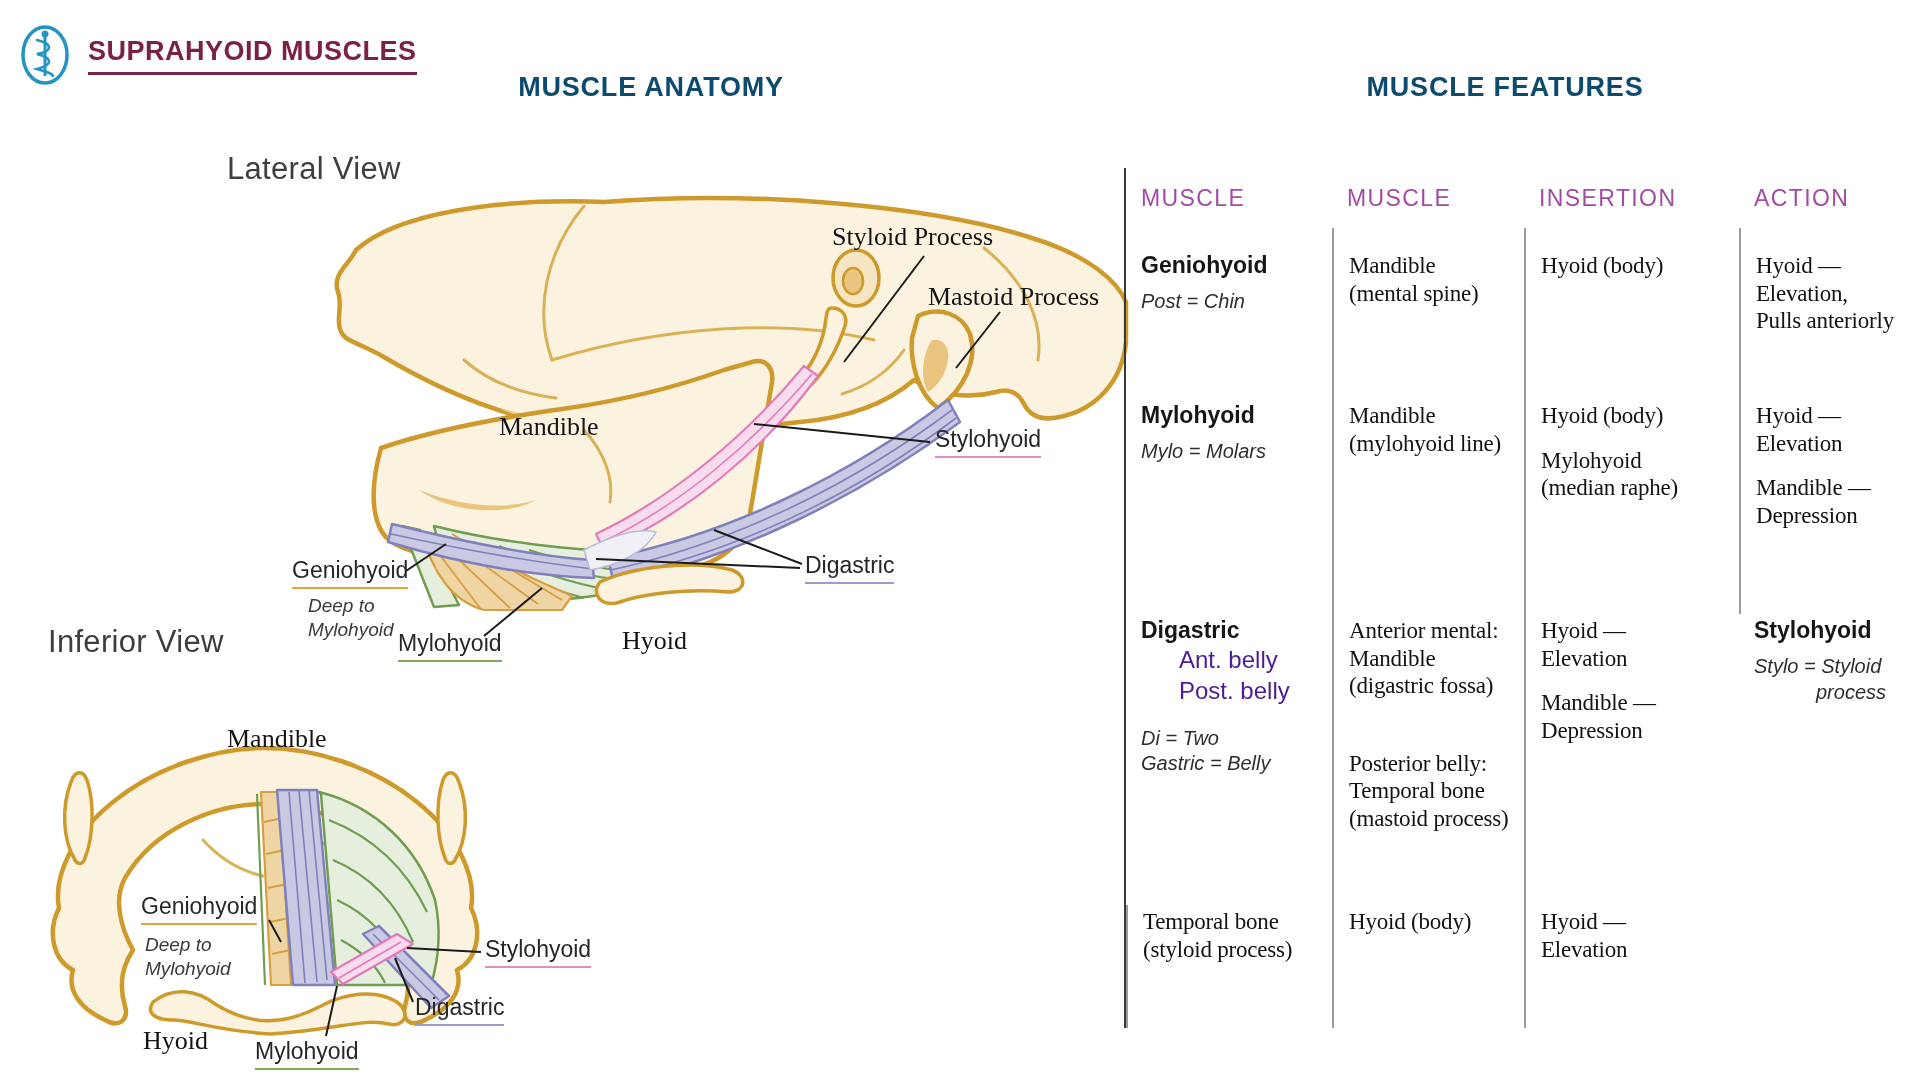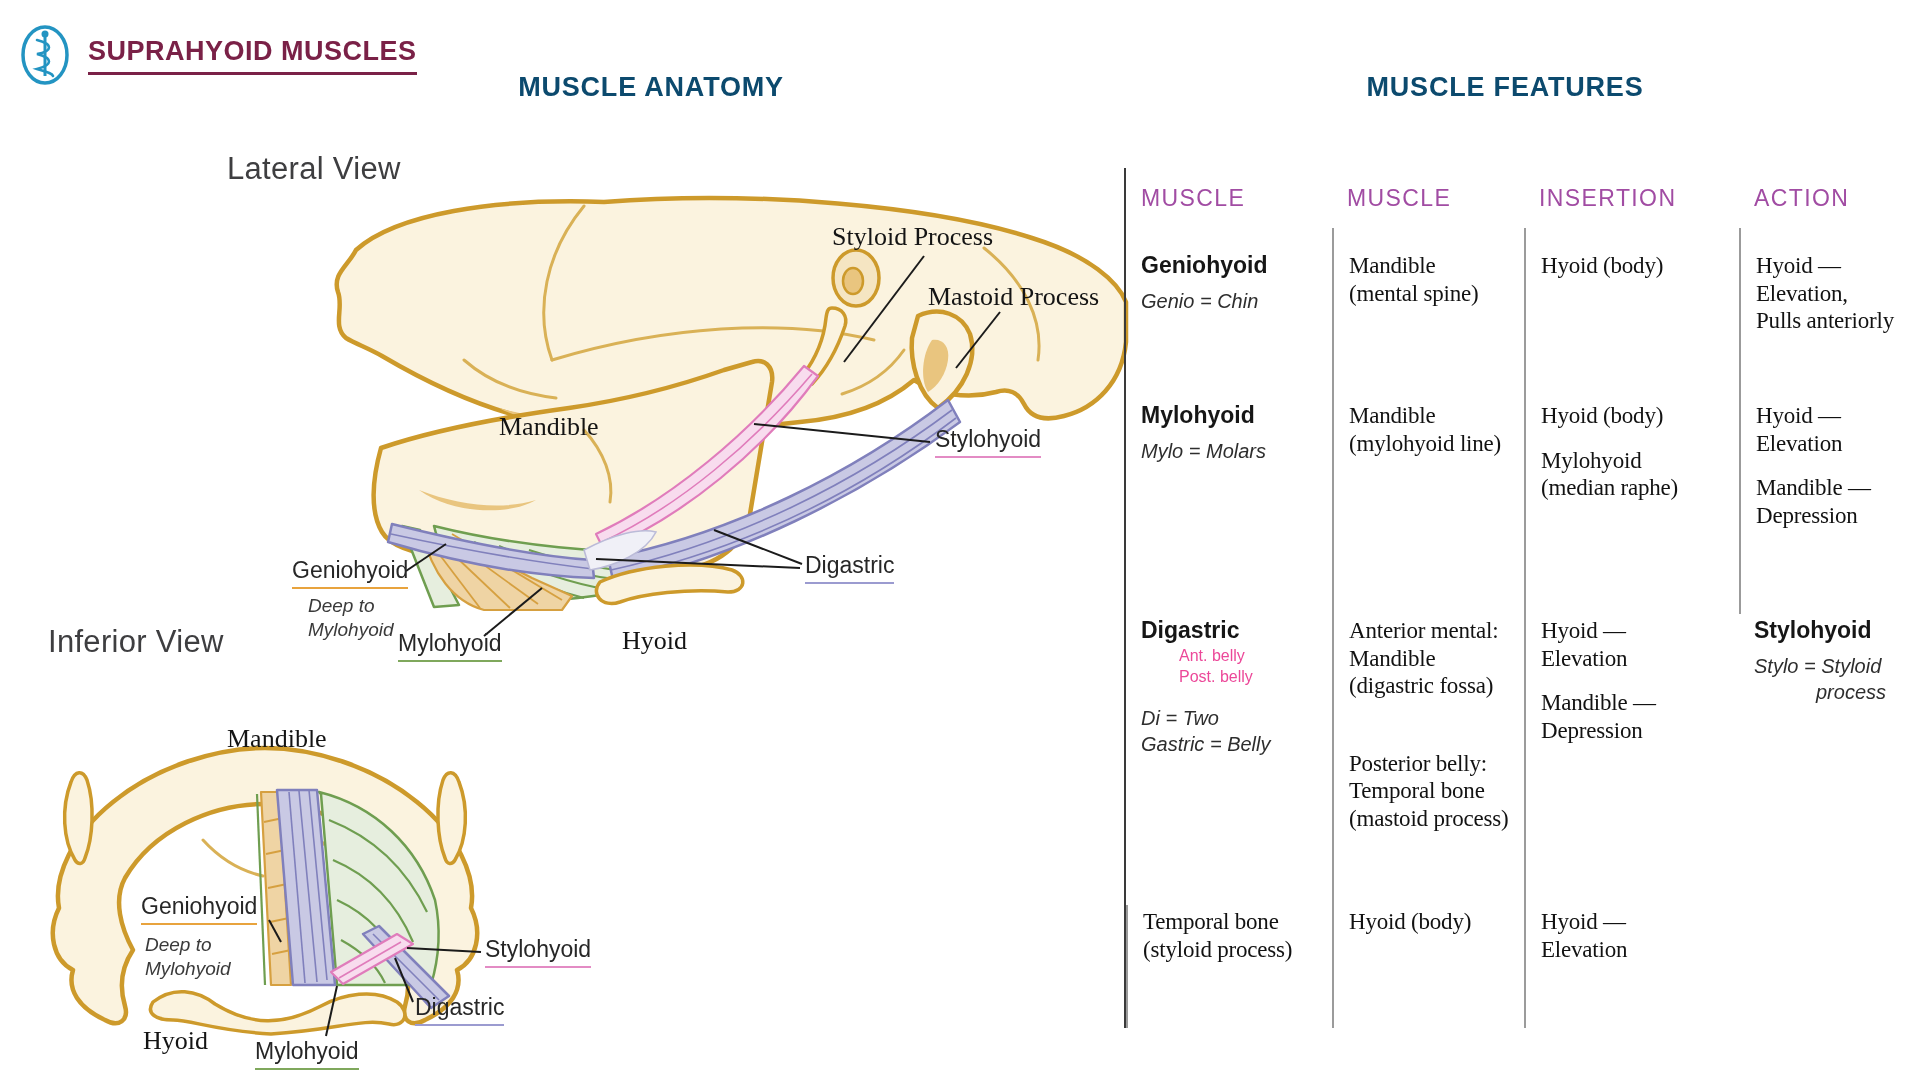--- a/index.html
+++ b/index.html
@@ -63,21 +63,21 @@
     font-size:23px;letter-spacing:1.4px;color:#A14CA3;padding-left:15px;
   }
   .ft-body{display:grid;grid-template-columns:206px 192px 215px 1fr;grid-template-rows:172px 214px 291px 1fr;flex:1;}
   .cell{padding:0 10px 0 15px;}
   .cell.v2,.cell.v3,.cell.v4{border-left:2px solid #9b9b9b;}
   .r1{padding-top:24px;}
   .r2{padding-top:2px;}
   .r3{padding-top:3px;}
   .r4{padding-top:3px;}
   .m-name{font-size:23px;font-weight:700;color:#161616;margin:0 0 10px 0;}
-  .m-sub{font-size:16px;color:#ec4899;margin:0 0 2px 0;padding-left:38px;line-height:1.2;}
+  .m-sub{font-size:24px;color:#4c1d95;margin:0 0 2px 0;padding-left:38px;line-height:1.2;}
   .etym{font-size:20px;font-style:italic;color:#2E2E2E;margin:0;line-height:1.28;white-space:pre-line;}
   .etym.gap{margin-top:20px;}
   .ind2{padding-left:62px;}
   .cell-p{
     font-family:"Liberation Serif","DejaVu Serif",serif;
     font-size:23px;color:#121212;line-height:1.2;margin:0;white-space:pre-line;letter-spacing:-0.2px;
   }
   .cell-p + .cell-p{margin-top:17px;}
   .cell-p.gap-lg{margin-top:50px;}
 </style>
@@ -277,21 +277,21 @@
   <div class="ft-header">
     <div>MUSCLE</div>
     <div>MUSCLE</div>
     <div>INSERTION</div>
     <div>ACTION</div>
   </div>
   <div class="ft-body">
 
     <div class="cell v1 r1">
       <p class="m-name">Geniohyoid</p>
-      <p class="etym">Genio = Chin</p>
+      <p class="etym">Post = Chin</p>
     </div>
     <div class="cell v2 r1">
       <p class="cell-p">Mandible
 (mental spine)</p>
     </div>
     <div class="cell v3 r1">
       <p class="cell-p">Hyoid (body)</p>
     </div>
     <div class="cell v4 r1">
       <p class="cell-p">Hyoid —

